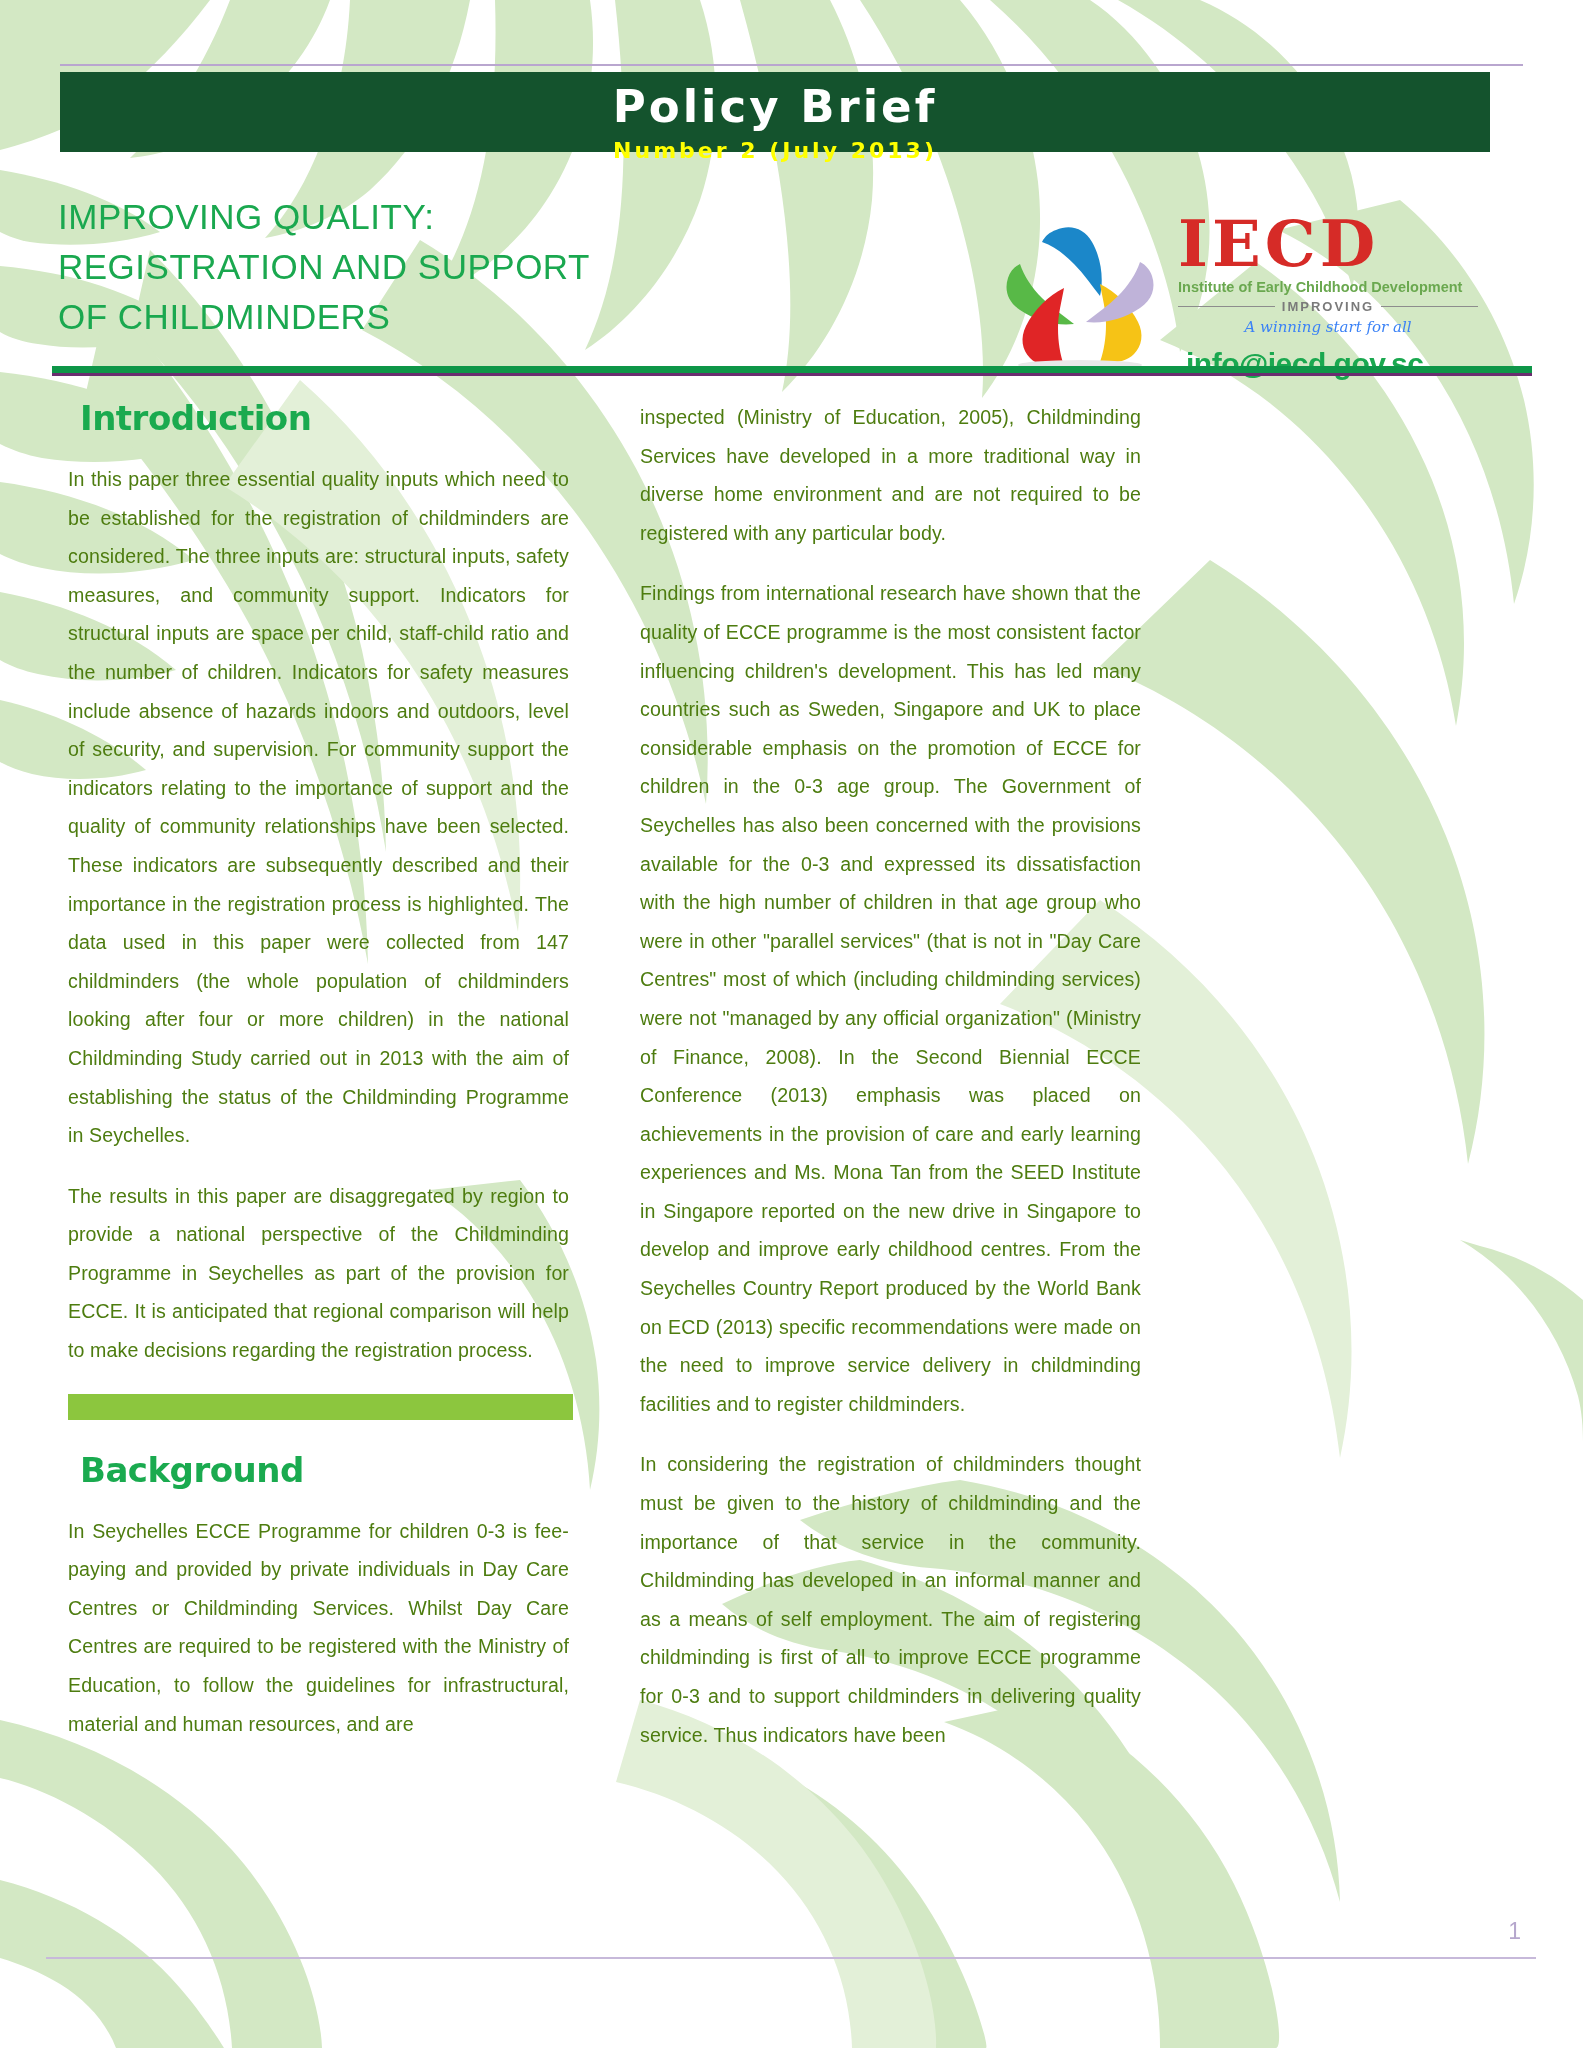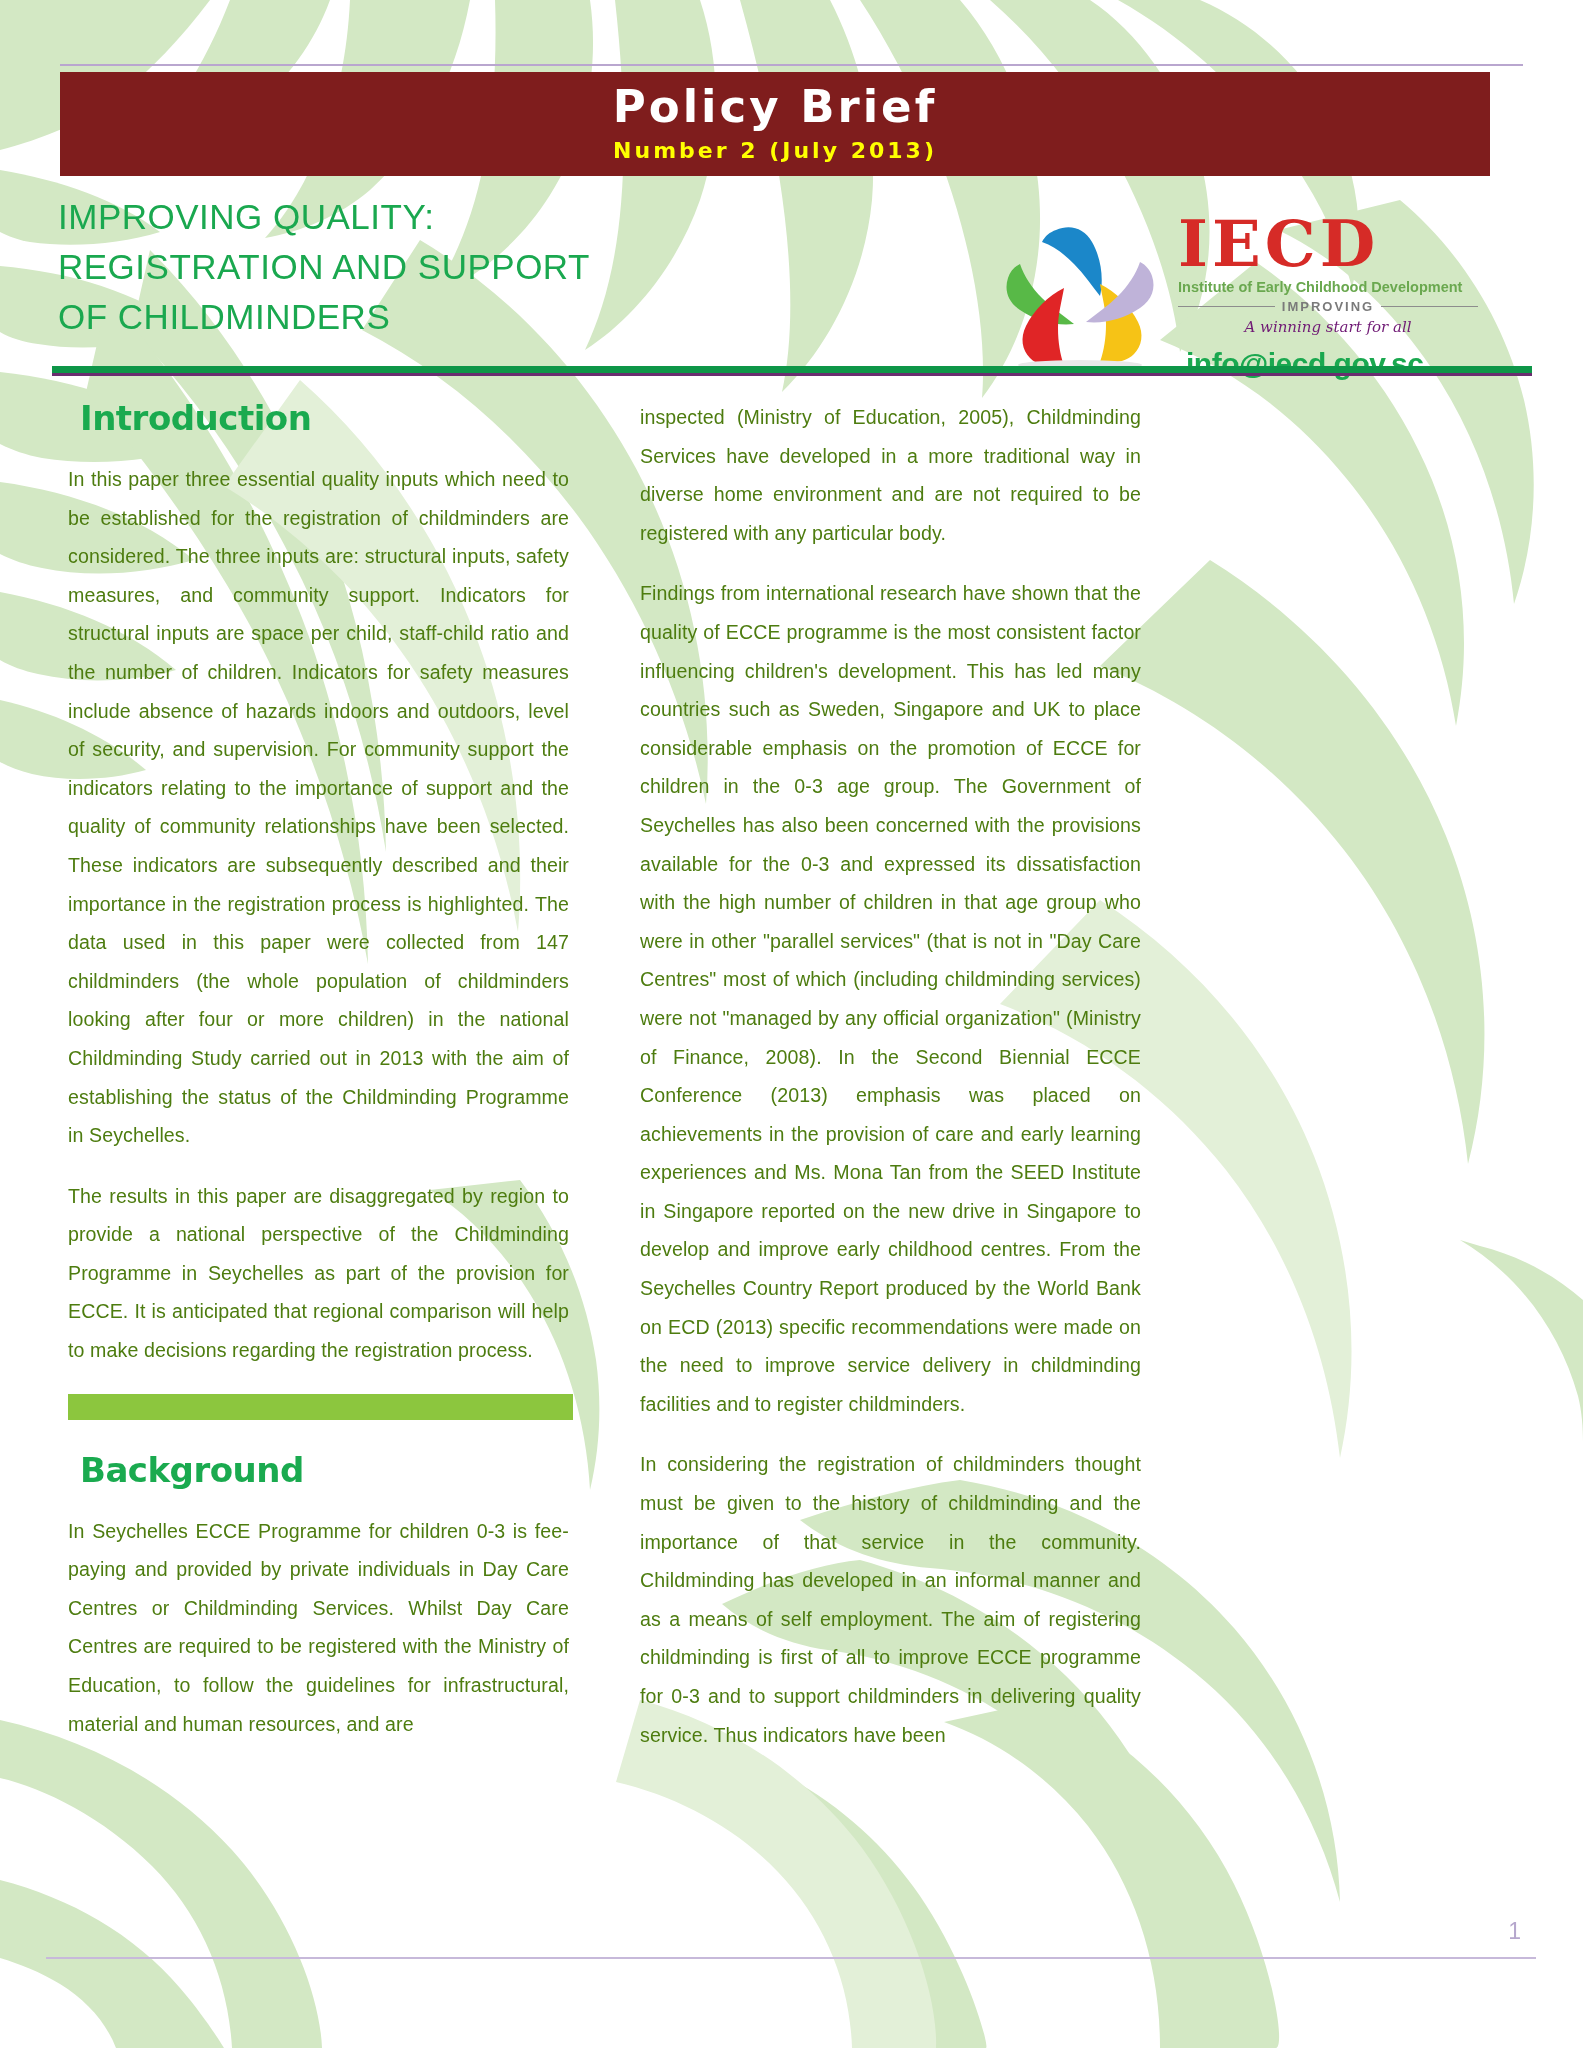--- a/index.html
+++ b/index.html
@@ -37,22 +37,22 @@
     background: #b9a6cf;
     z-index: 3;
   }
 
   
   .banner {
     position: absolute;
     left: 60px;
     top: 72px;
     width: 1430px;
-    height: 104px;
-    background: #7f1d1d;
+    height: 80px;
+    background: #14532d;
     z-index: 3;
   }
   .banner-title {
     position: absolute;
     left: 0;
     right: 0;
     top: 8px;
     text-align: center;
     color: #ffffff;
     font-size: 45px;
@@ -132,21 +132,21 @@
     font-family: "Liberation Sans", sans-serif;
     font-size: 13px;
     letter-spacing: 2px;
     color: #7a7a7a;
     font-weight: bold;
   }
   .logo-slogan {
     font-family: "DejaVu Serif", serif;
     font-style: italic;
     font-size: 15px;
-    color: #701a75;
+    color: #3b82f6;
     text-align: center;
     margin-top: 4px;
   }
   .logo-email {
     position: absolute;
     left: 186px;
     top: 125px;
     font-family: "Liberation Sans", sans-serif;
     font-weight: bold;
     font-size: 30px;

